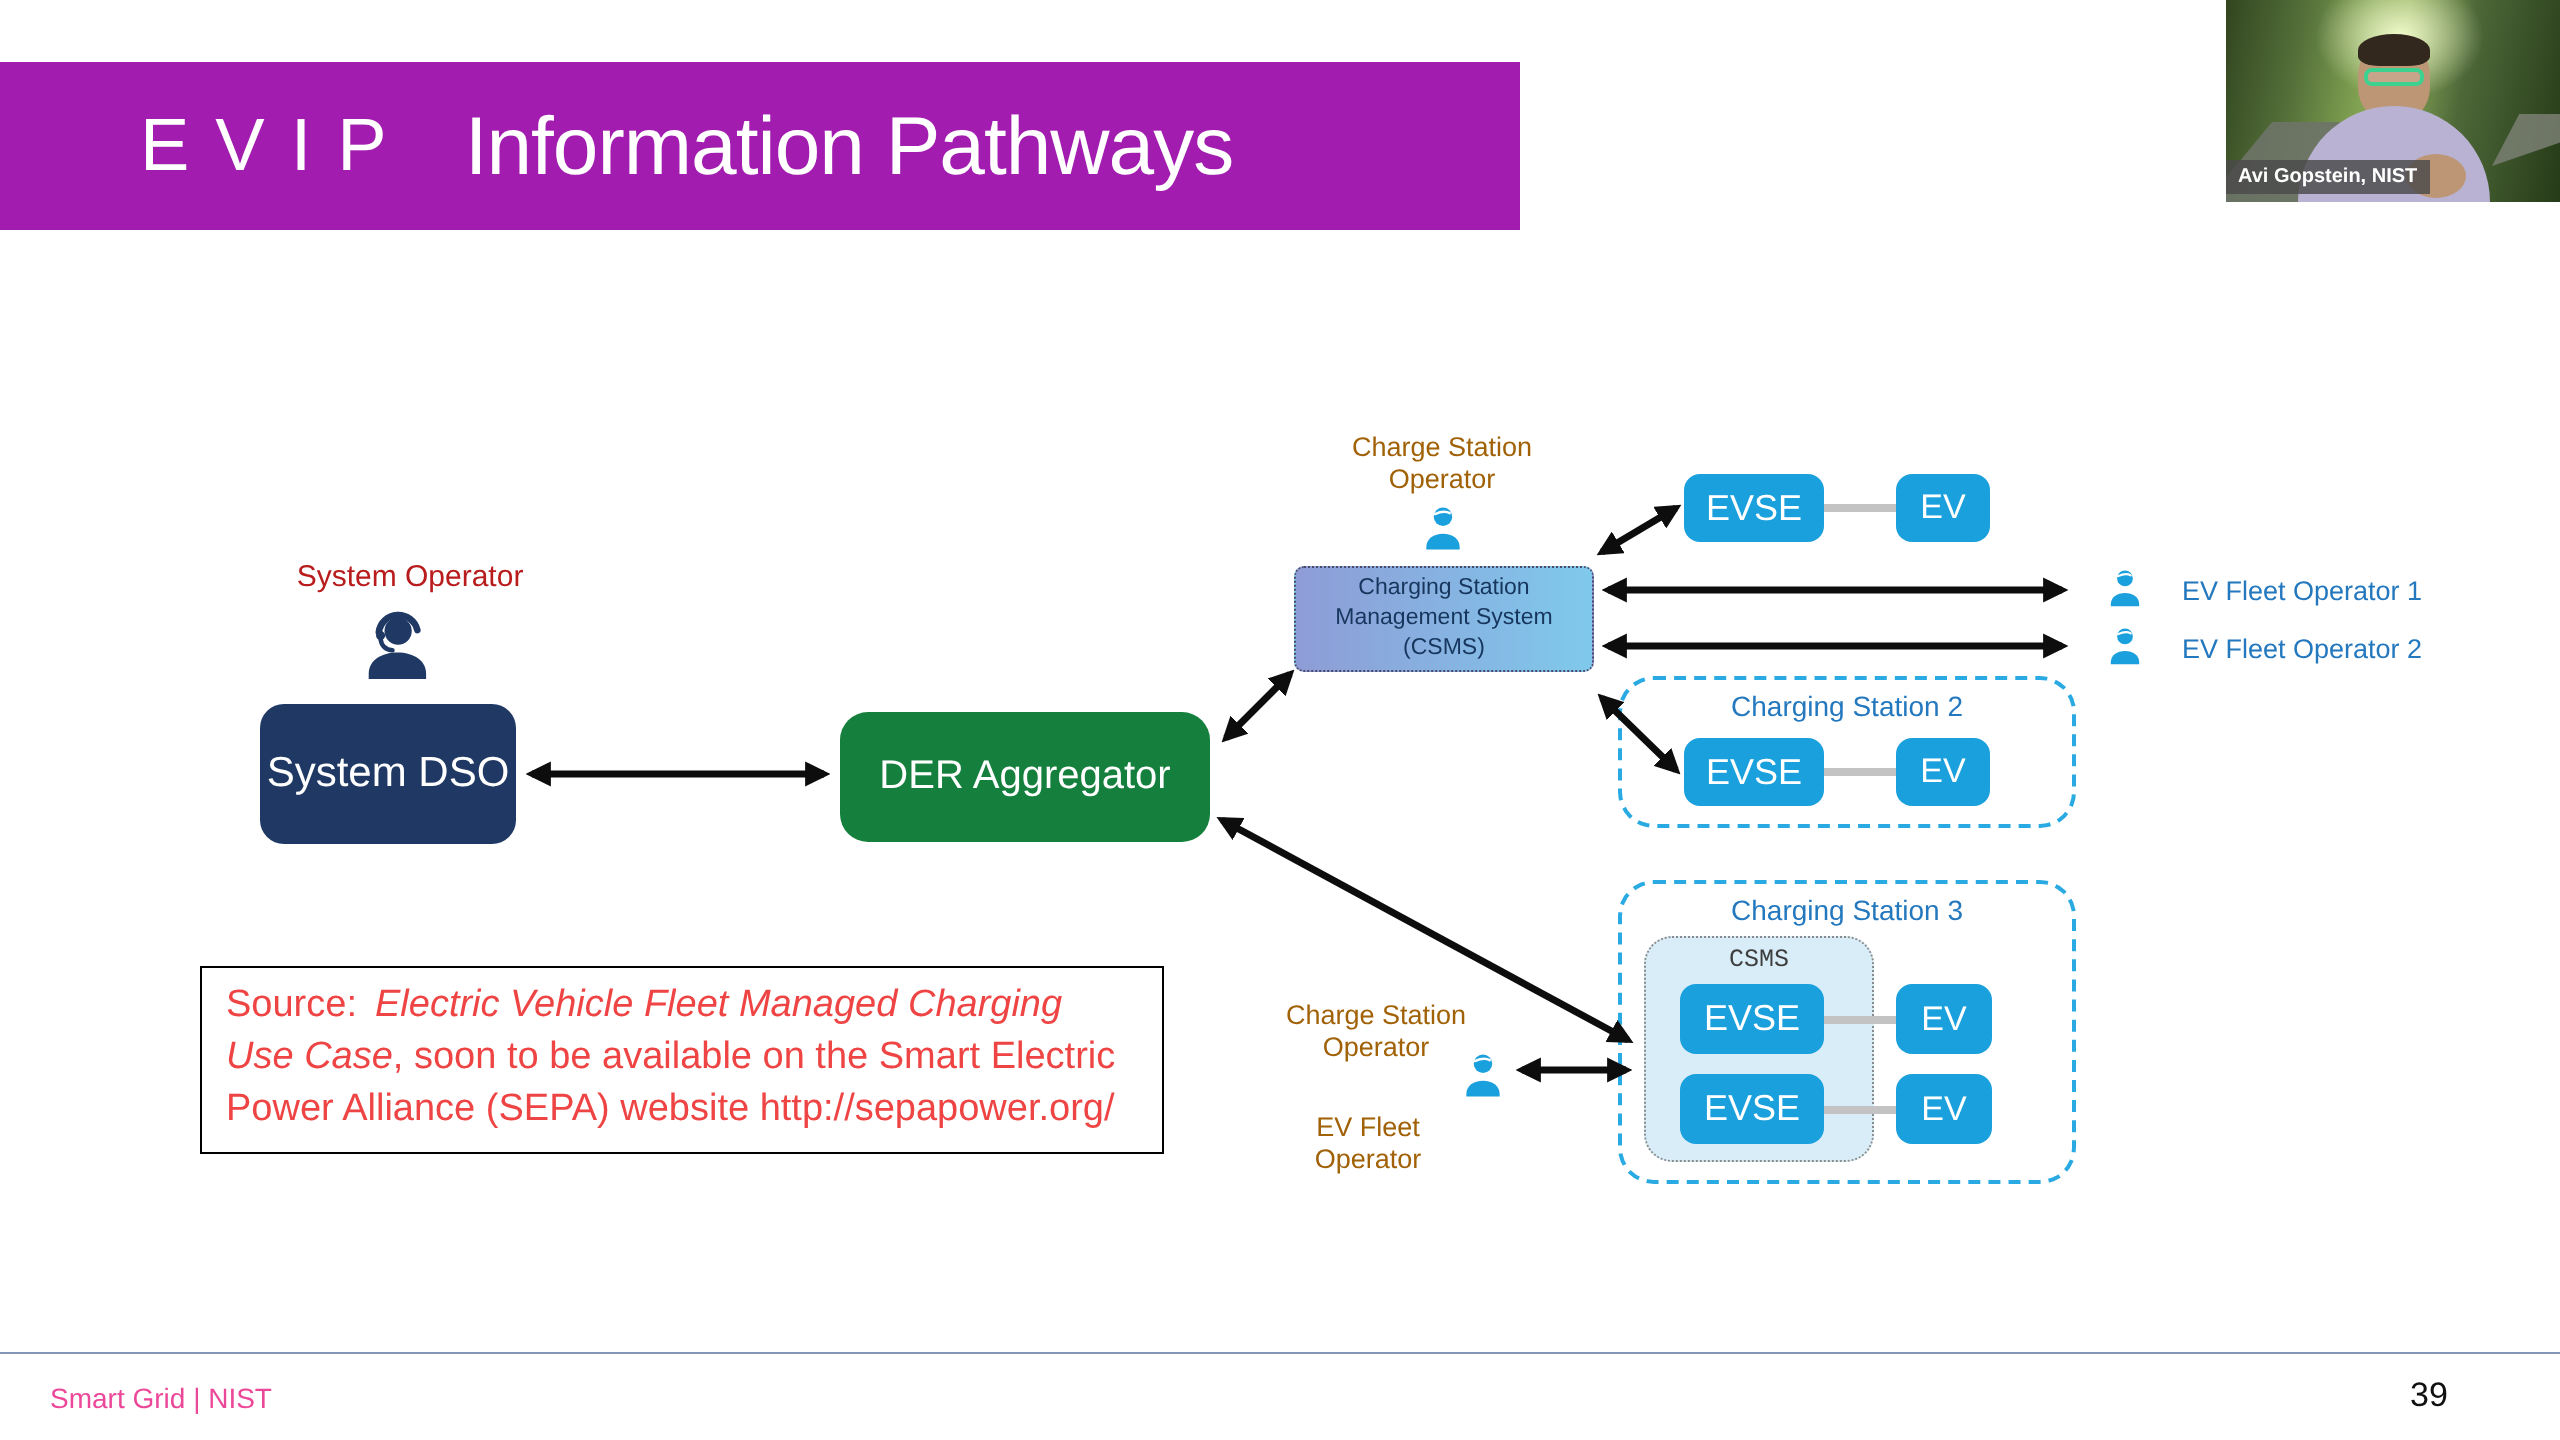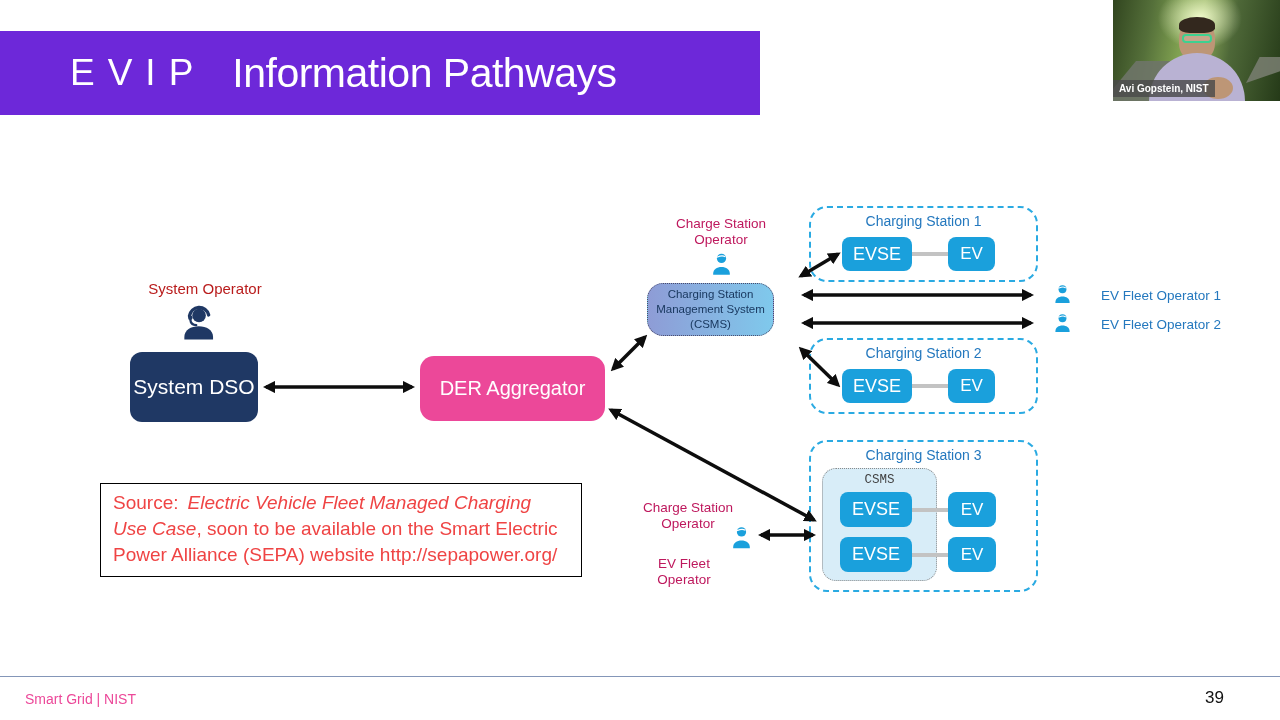--- a/index.html
+++ b/index.html
@@ -1,20 +1,20 @@
 <!DOCTYPE html>
 <html><head>
 <meta charset="utf-8">
 <style>
   * { margin:0; padding:0; box-sizing:border-box; }
   html,body { width:1280px; height:720px; background:#fff; font-family:"Liberation Sans", sans-serif; }
   .slide { position:relative; width:1280px; height:720px; background:#ffffff; overflow:hidden; }
 
   
-  .banner { position:absolute; left:0; top:31px; width:760px; height:84px; background:#6d28d9;
+  .banner { position:absolute; left:0; top:31px; width:760px; height:84px; background:#a21caf;
             display:flex; align-items:center; padding-left:70px; }
   .banner .evip { color:#fff; font-size:37px; font-weight:400; letter-spacing:13px; margin-right:26px; }
   .banner .main-title { color:#fff; font-size:41px; font-weight:400; letter-spacing:-0.5px; }
 
   
   .webcam { position:absolute; left:1113px; top:0; width:167px; height:101px; overflow:hidden;
             background:
               radial-gradient(ellipse 60px 45px at 52% 18%, rgba(246,255,210,0.95), rgba(246,255,210,0) 70%),
               linear-gradient(100deg, #31451f 0%, #55703a 22%, #7fa050 40%, #8fae5c 50%, #4e6838 68%, #253a18 100%); }
   .cam-road { position:absolute; left:-10px; bottom:0; width:110px; height:40px; background:#6e7468;
@@ -27,42 +27,42 @@
   .cam-head { position:absolute; left:50%; transform:translateX(-50%); bottom:40px; width:36px; height:42px;
               background:#bd9676; border-radius:46% 46% 42% 42%; }
   .cam-hair { position:absolute; left:0; top:-2px; width:36px; height:16px; background:#33281e; border-radius:50% 50% 30% 30%; }
   .cam-glasses { position:absolute; left:3px; top:15px; width:30px; height:9px; border:2px solid #3dd190; border-radius:4px; background:rgba(255,255,255,0.15); }
   .cam-tag { position:absolute; left:0; bottom:4px; background:rgba(75,75,75,0.82); color:#fff;
              font-size:10px; font-weight:700; padding:3px 6px; white-space:nowrap; }
 
   
   .node { position:absolute; display:flex; align-items:center; justify-content:center; color:#fff; text-align:center; }
   .dso { left:130px; top:352px; width:128px; height:70px; background:#1F3864; border-radius:12px; font-size:21px; }
-  .der { left:420px; top:356px; width:185px; height:65px; background:#ec4899; border-radius:14px; font-size:20px; }
-  .csms { left:647px; top:283px; width:127px; height:53px; border-radius:16px;
+  .der { left:420px; top:356px; width:185px; height:65px; background:#15803d; border-radius:14px; font-size:20px; }
+  .csms { left:647px; top:283px; width:150px; height:53px; border-radius:5px;
           background:linear-gradient(90deg,#8E9CD6 0%,#7FC9EC 100%);
           border:1.5px dotted #4a4a6a; color:#17365D; font-size:11.5px; line-height:1.28; font-weight:400; padding:2px 6px; }
 
   .station { position:absolute; border:2.5px dashed #2AAAE2; border-radius:18px; }
   .st1 { left:809px; top:206px; width:229px; height:76px; }
   .st2 { left:809px; top:338px; width:229px; height:76px; }
   .st3 { left:809px; top:440px; width:229px; height:152px; }
   .st-label { position:absolute; top:5px; left:0; width:100%; text-align:center; color:#2478BE; font-size:14px; }
   .unit { position:absolute; background:#1AA0DC; border-radius:8px; color:#fff; display:flex; align-items:center; justify-content:center; }
   .evse { font-size:18px; }
   .ev { font-size:17px; }
   .cs3-inner { position:absolute; left:822px; top:468px; width:115px; height:113px; background:#D8EDF8;
                border:1.5px dotted #8a8a8a; border-radius:14px; }
   .cs3-inner-label { position:absolute; left:822px; top:473px; width:115px; text-align:center; color:#3f3f3f; font-size:12.5px;font-family:Liberation Mono, monospace; }
 
   
   .actor-label { position:absolute; text-align:center; }
   .navy-label { color:#b91c1c; font-size:15px; }
-  .cyan-label { color:#be185d; font-size:13.5px; line-height:1.18; }
-  .blue-label { color:#2478BE; font-size:13.5px; text-align:right; }
+  .cyan-label { color:#a16207; font-size:13.5px; line-height:1.18; }
+  .blue-label { color:#2478BE; font-size:13.5px; text-align:center; }
   .person { position:absolute; }
   .person svg { display:block; width:100%; height:100%; }
 
   
   .source-box { position:absolute; left:100px; top:483px; width:482px; border:1.5px solid #000;
                 background:#fff; padding:6px 12px 8px 12px; font-size:19px; line-height:26px; color:#ef4444; }
   .src-prefix { margin-right:9px; }
   .src-italic { font-style:italic; }
 
   
@@ -112,23 +112,20 @@
 
   <div class="actor-label cyan-label" style="left:660px; top:216px; width:122px;">Charge Station Operator</div>
   <div class="person" style="left:708px; top:249px; width:27px; height:30px;">
     <svg viewBox="0 0 24 24">
       <circle cx="12" cy="7" r="4.1" fill="#1AA0DC"></circle>
       <path d="M8.4 5.8c2.2-1 4.6-1.6 6.6-.4" fill="none" stroke="#fff" stroke-width="1.1" stroke-linecap="round"></path>
       <path d="M4.6 21.5v-1c0-3.7 3.3-5.9 7.4-5.9s7.4 2.2 7.4 5.9v1z" fill="#1AA0DC"></path>
     </svg>
   </div>
 
-  <div class="station st1">
-    <div class="st-label">Charging Station 1</div>
-  </div>
   <div class="unit evse" style="left:842px; top:237px; width:70px; height:34px;">EVSE</div>
   <div class="unit ev" style="left:948px; top:237px; width:47px; height:34px;">EV</div>
 
   <div class="station st2">
     <div class="st-label">Charging Station 2</div>
   </div>
   <div class="unit evse" style="left:842px; top:369px; width:70px; height:34px;">EVSE</div>
   <div class="unit ev" style="left:948px; top:369px; width:47px; height:34px;">EV</div>
 
   <div class="station st3">

